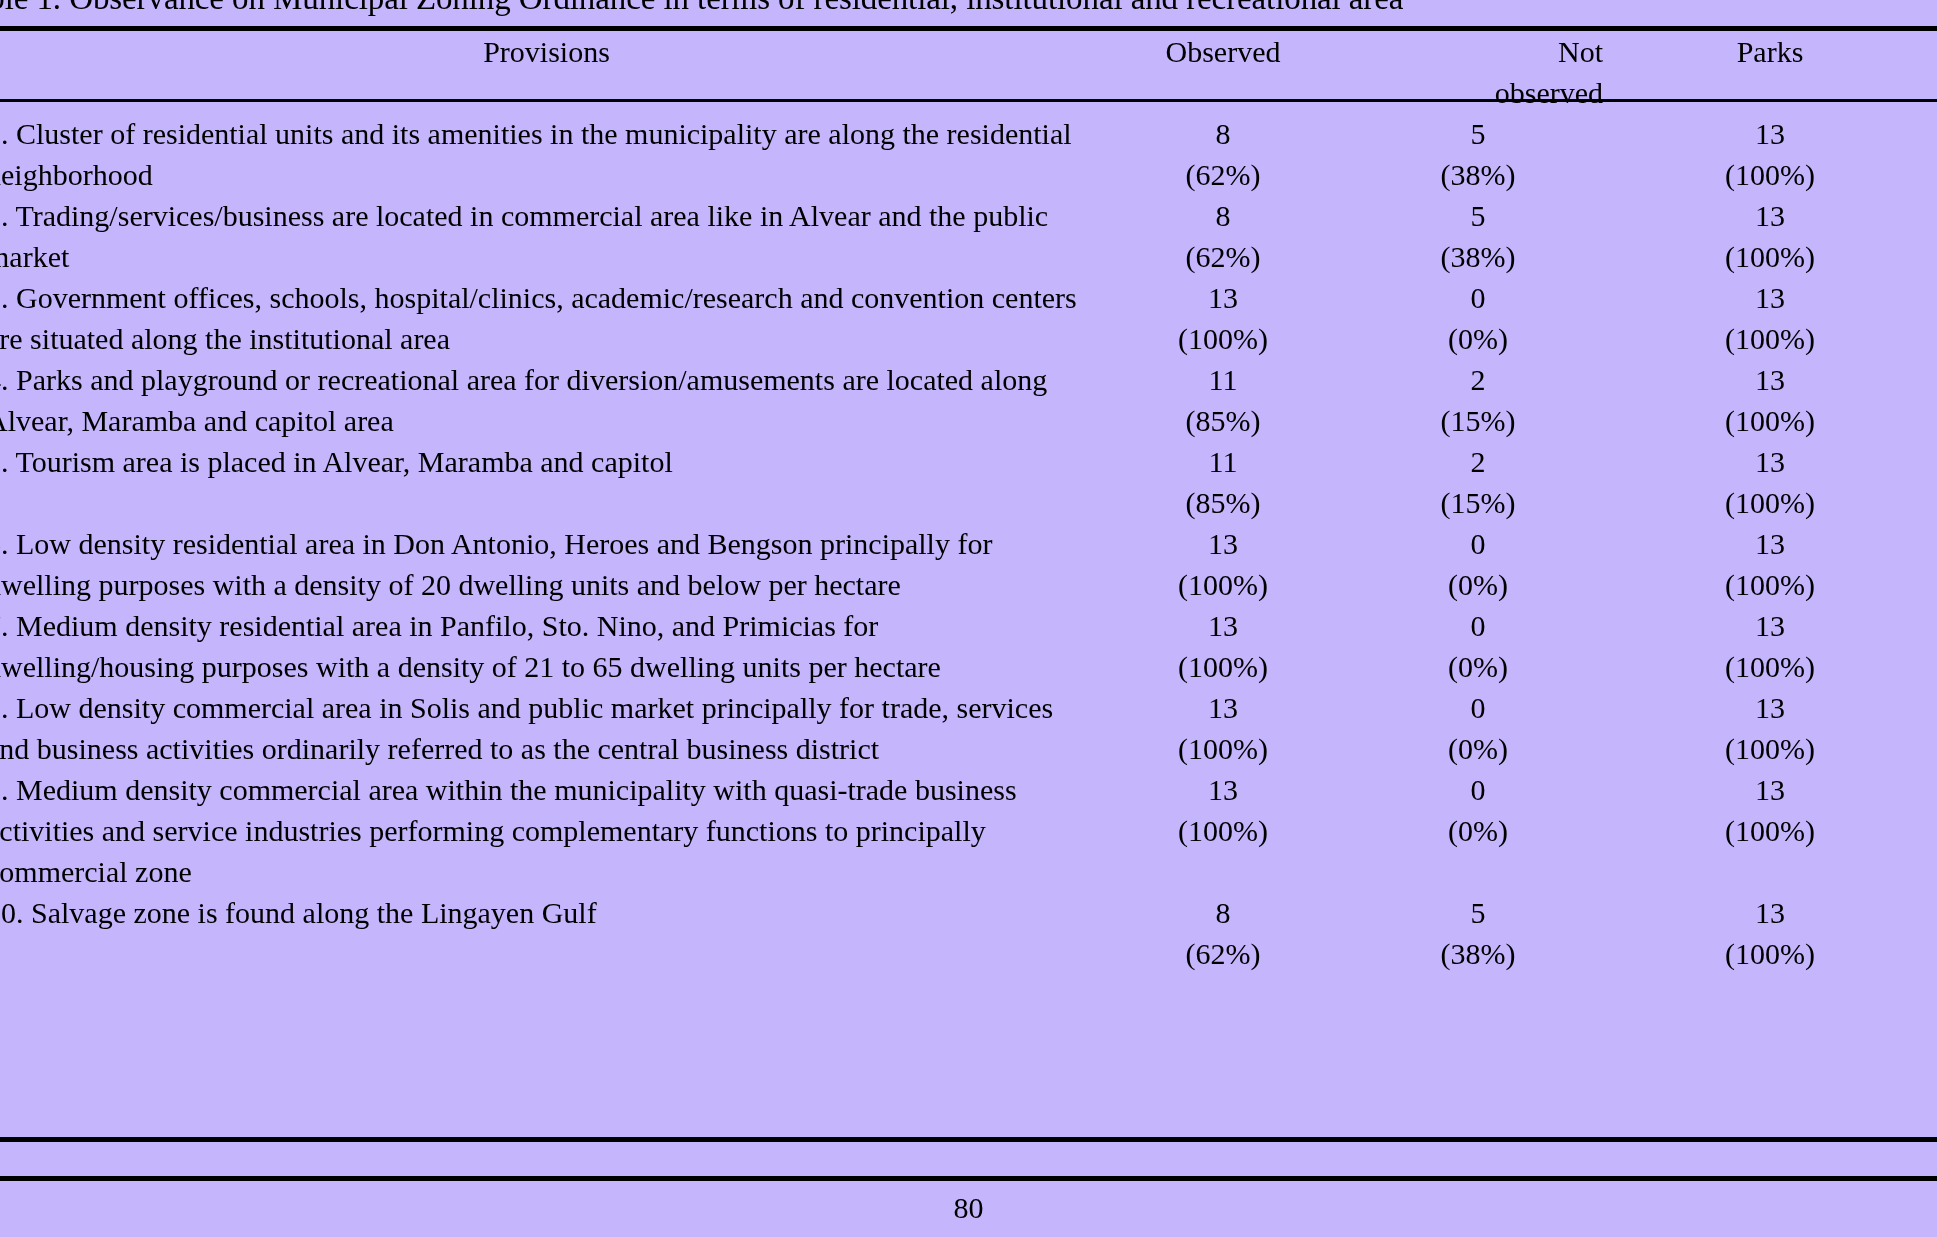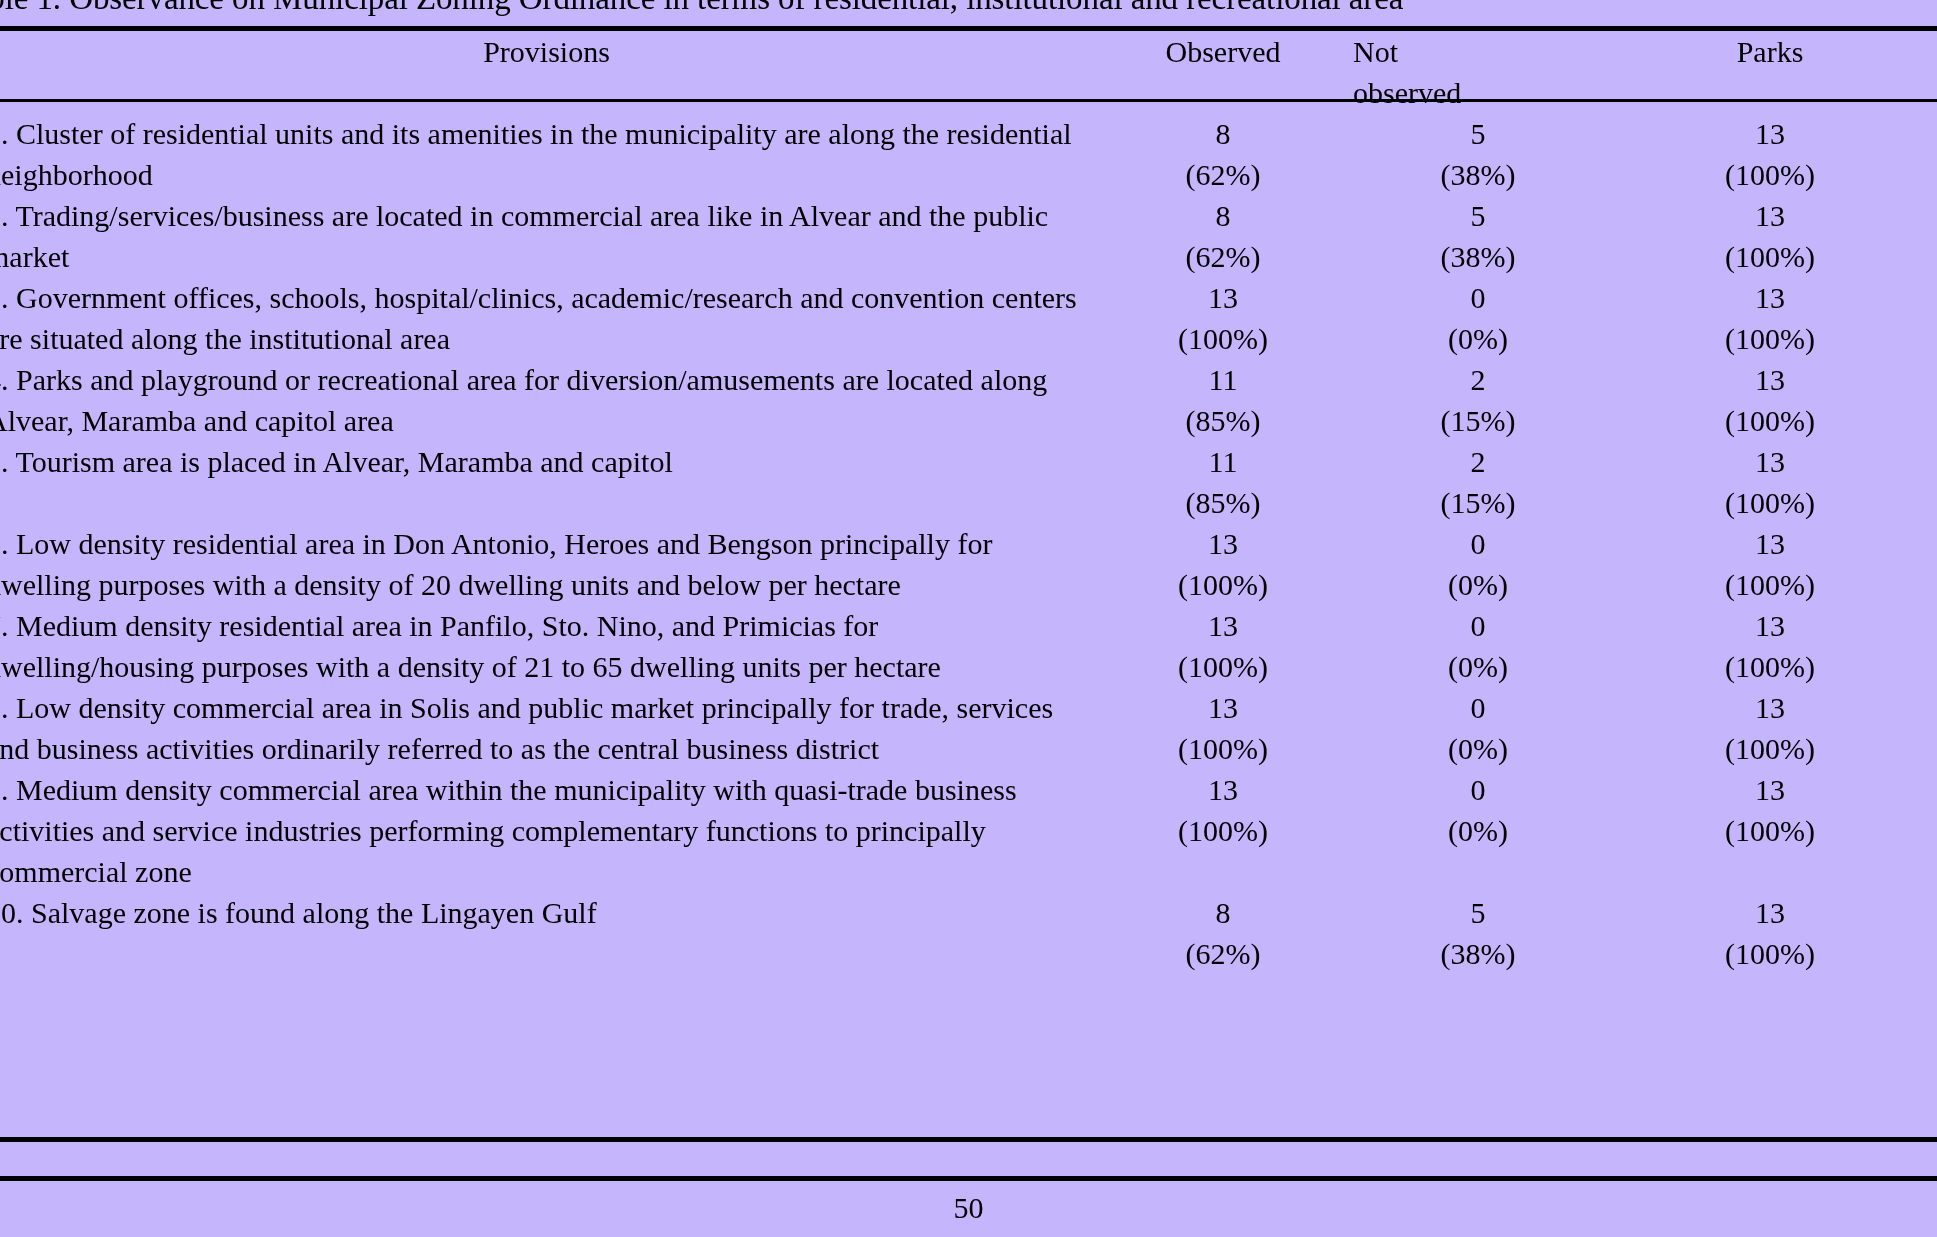--- a/index.html
+++ b/index.html
@@ -85,21 +85,21 @@
     text-align: center;
     vertical-align: top;
   }
   .hd-prov {
     text-align: center;
     vertical-align: middle;
     font-size: 30px;
   }
   .hd-wrap {
     display: block;
-    text-align: left;
+    text-align: right;
   }
 
   
   td.prov {
     text-align: left;
     padding-left: 0;
     padding-right: 14px;
   }
   td.num {
     text-align: center;
@@ -360,16 +360,16 @@
             <span class="pct">(100%)</span>
           </td>
         </tr>
       </tbody>
   </table>
 
   <div class="rule rule-bottom"></div>
   <div class="rule rule-foot"></div>
 
   <div class="footer-clip">
-    <div class="footer-num">50</div>
+    <div class="footer-num">80</div>
   </div>
 
 </div>
 
 </body></html>

